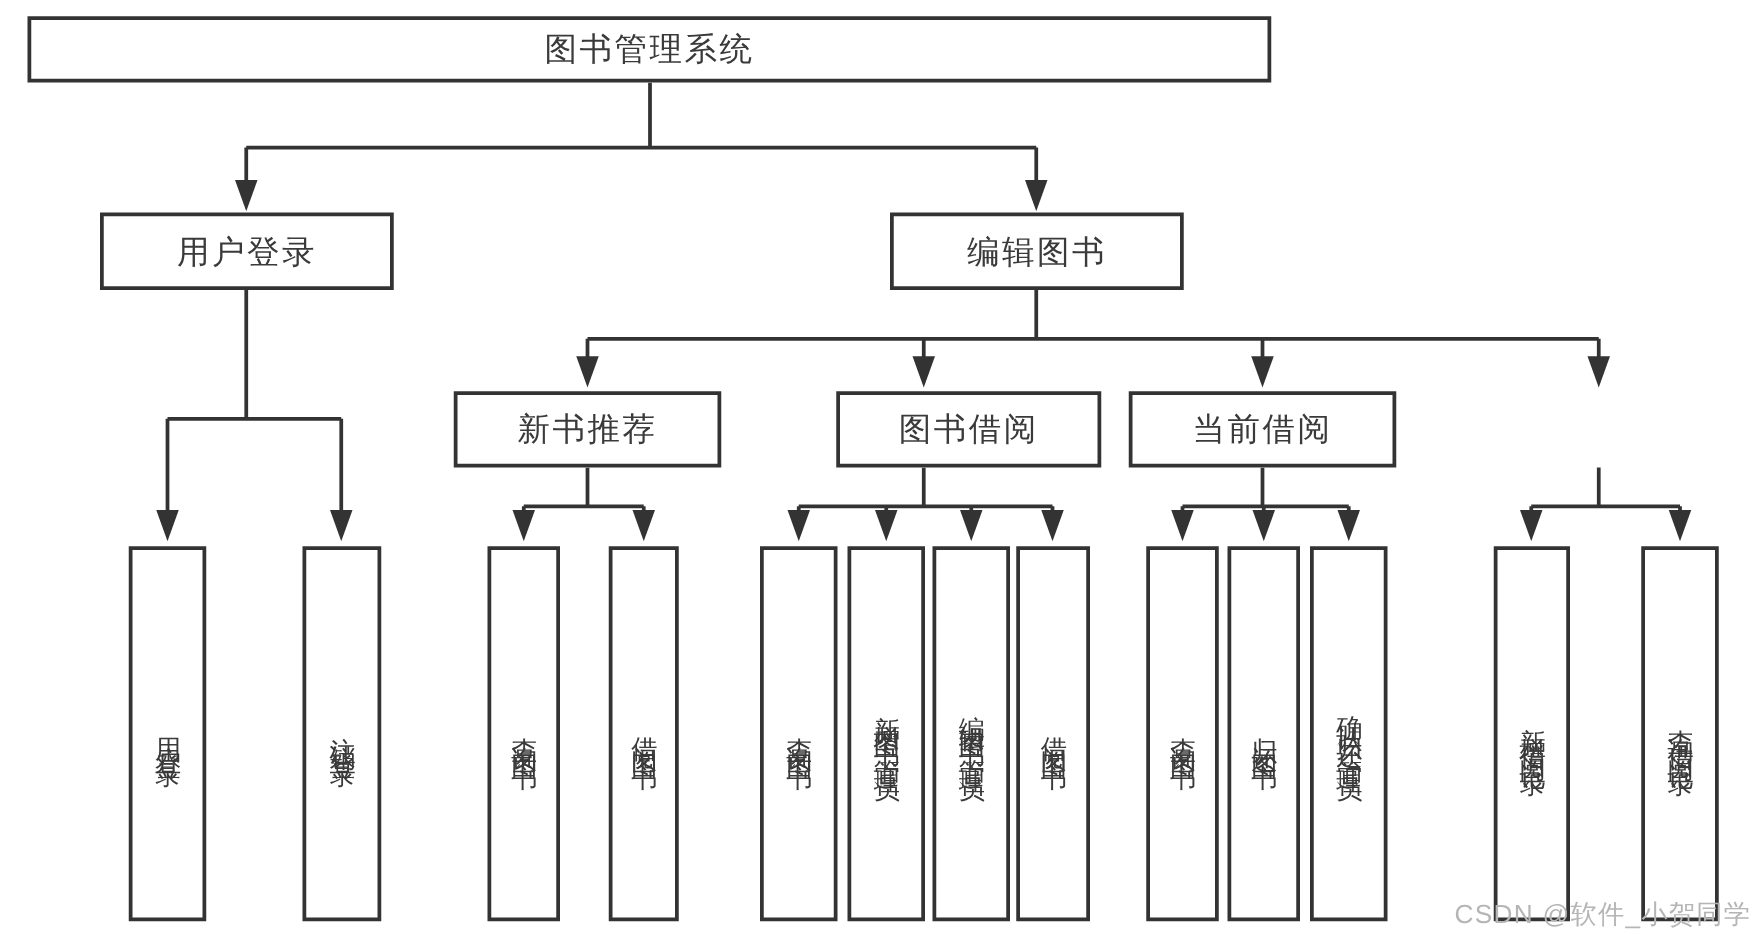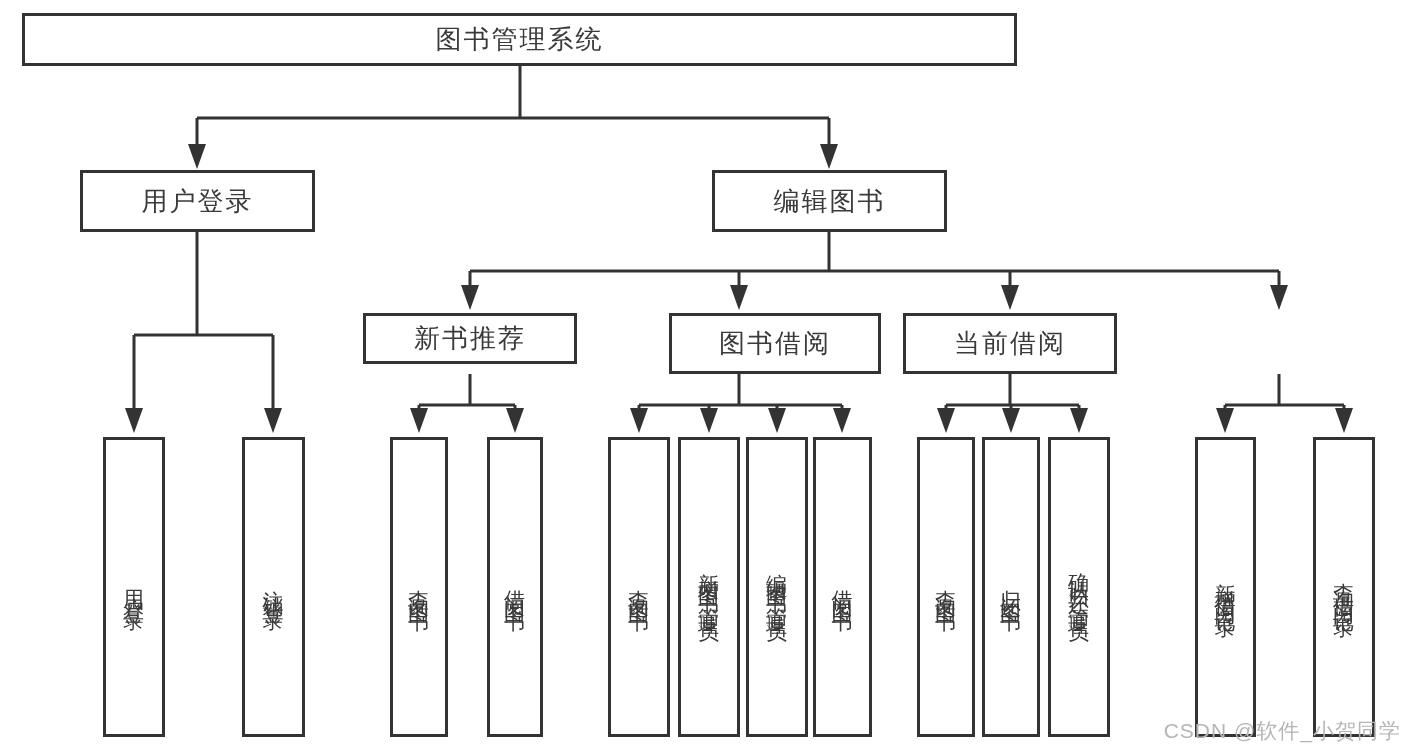--- a/index.html
+++ b/index.html
@@ -35,21 +35,21 @@
     letter-spacing:7px;
     line-height:1;
     white-space:nowrap;
   }
   
   .n-root{left:22px;top:13px;width:995px;height:53px;}
   
   .n-l1a{left:80px;top:170px;width:235px;height:62px;}
   .n-l1b{left:712px;top:170px;width:235px;height:62px;}
   
-  .n-l2a{left:363px;top:313px;width:214px;height:51px;}
+  .n-l2a{left:363px;top:313px;width:214px;height:61px;}
   .n-l2b{left:633px;top:313px;width:212px;height:61px;margin-left:36px;}
   .n-l2c{left:903px;top:313px;width:214px;height:61px;font-family:Liberation Mono, monospace;}
   .n-l2d{left:1173px;top:313px;width:212px;height:61px;}
   
   .n-a1{left:103px;top:437px;width:62px;height:300px;}
   .n-a2{left:242px;top:437px;width:63px;height:300px;}
   .n-b1{left:390px;top:437px;width:58px;height:300px;}
   .n-b2{left:487px;top:437px;width:56px;height:300px;}
   .n-c1{left:608px;top:437px;width:62px;height:300px;}
   .n-c2{left:678px;top:437px;width:62px;height:300px;}

